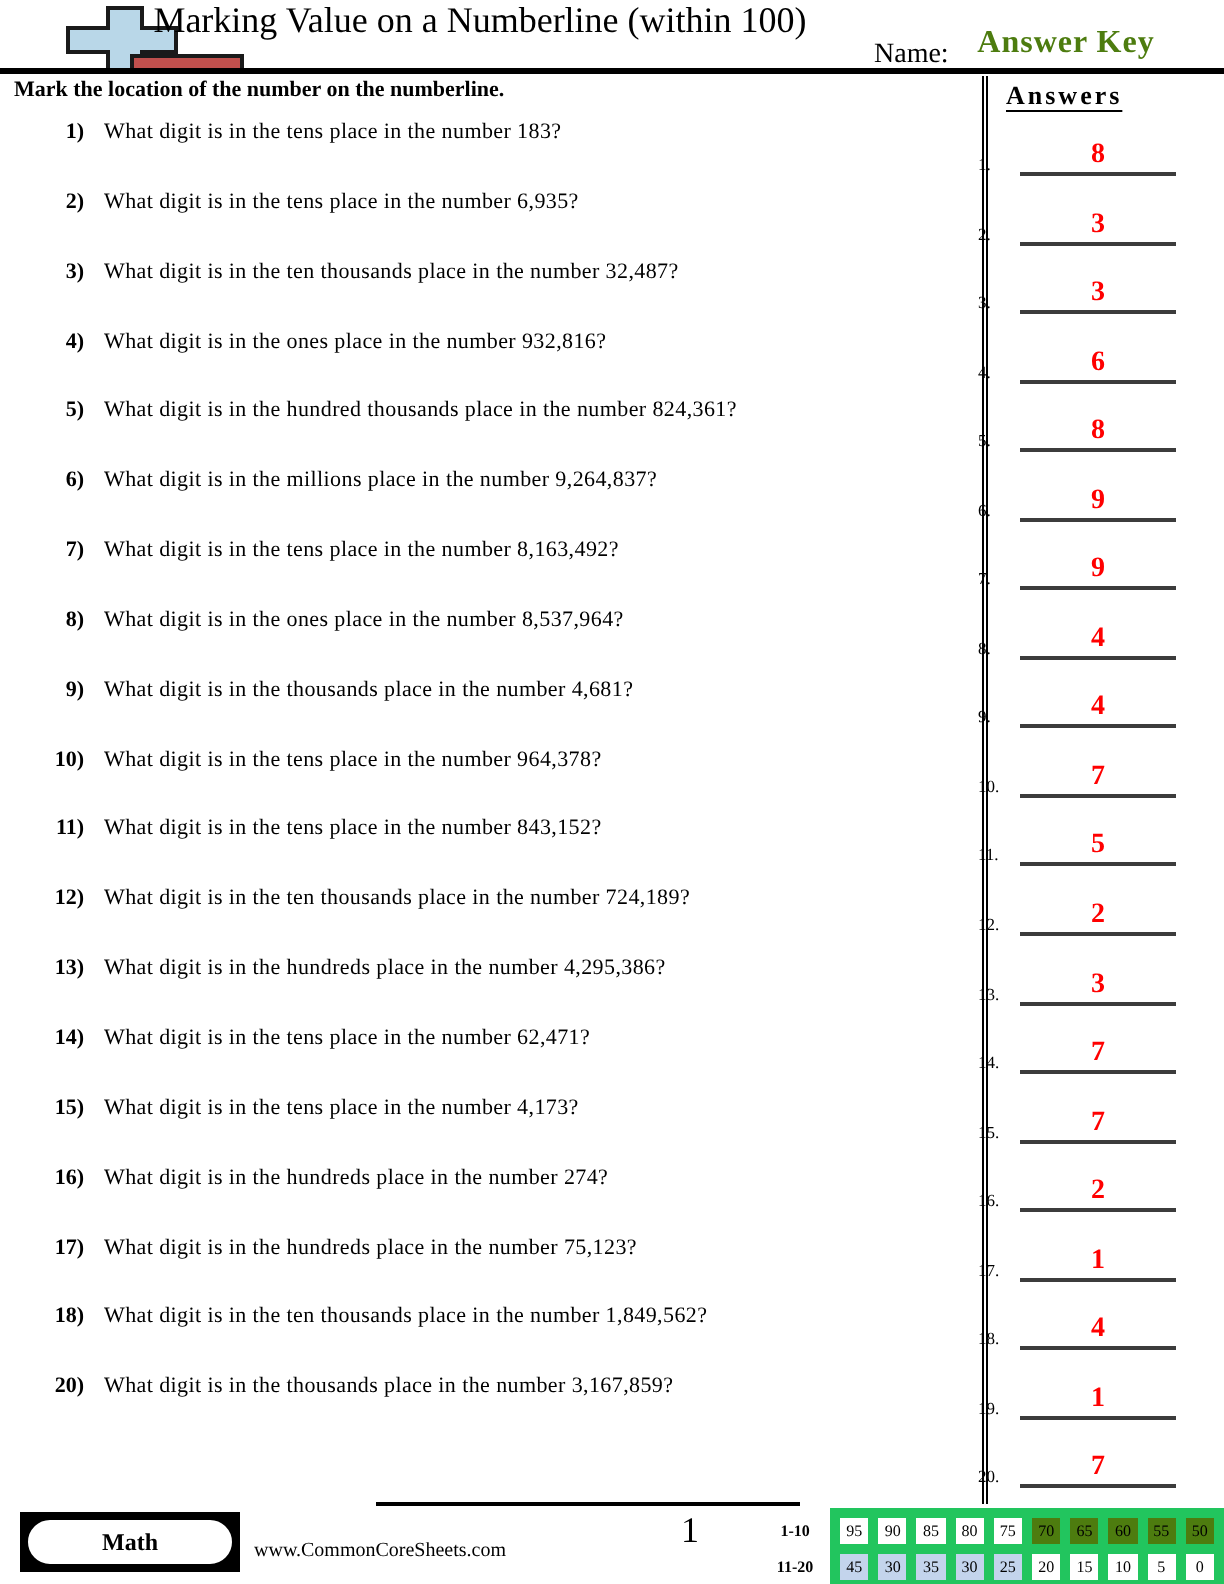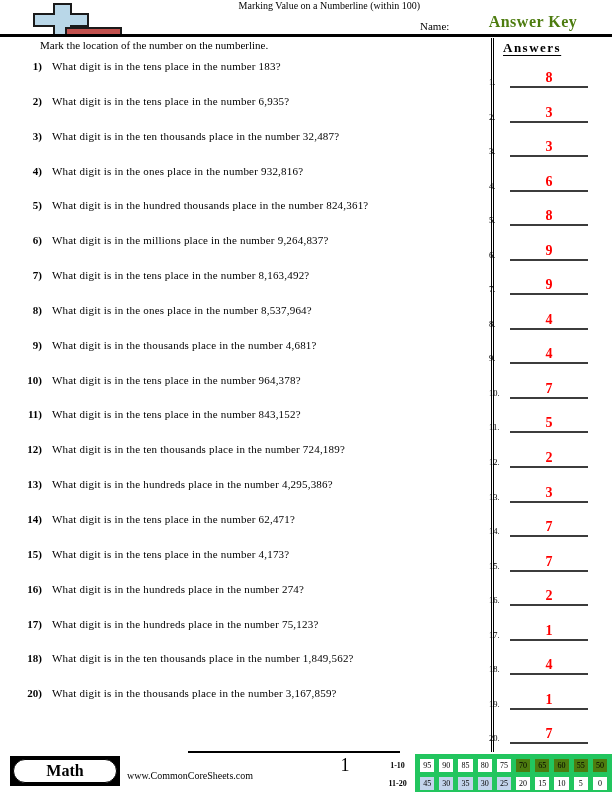--- a/index.html
+++ b/index.html
@@ -2,27 +2,27 @@
 <html><head>
 <meta charset="utf-8">
 <style>
   html,body{margin:0;padding:0;background:#fff;}
   .page{
     position:relative;width:612px;height:792px;background:#fff;overflow:hidden;
     font-family:"Liberation Serif","DejaVu Serif",serif;color:#000;
   }
   
   .logo{position:absolute;left:26px;top:3px;}
-  .hdr-title{position:absolute;left:60px;top:0;width:360px;text-align:right;
-    font-size:10px;}
-  .hdr-name{position:absolute;left:420px;top:20px;font-size:11px;}
+  .hdr-title{position:absolute;left:60px;top:0;width:360px;text-align:center;
+    font-size:18px;}
+  .hdr-name{position:absolute;left:437px;top:20px;font-size:14px;}
   .hdr-key{position:absolute;left:463px;top:13px;width:140px;text-align:center;
     font-size:16px;font-weight:bold;letter-spacing:.5px;}
   .top-rule{position:absolute;left:0;top:34px;width:612px;height:3px;background:#000;}
-  .instruction{position:absolute;left:7px;top:39px;font-size:11px;font-weight:normal;margin-left:33px;}
+  .instruction{position:absolute;left:7px;top:39px;font-size:11px;font-weight:bold;}
   .answers-hdr{position:absolute;left:503px;top:40px;width:92px;text-align:left;
     font-size:13px;font-weight:bold;letter-spacing:1.5px;
     text-decoration:underline;text-underline-offset:3px;}
   .vsep{position:absolute;left:491px;top:38px;height:714px;width:3px;
     border-left:1.5px solid #000;border-right:1.5px solid #000;box-sizing:border-box;}
   
   .questions{position:absolute;left:14px;top:57px;width:470px;}
   .q-row{height:34.85px;display:flex;align-items:flex-start;box-sizing:border-box;padding-top:3px;}
   .q-num{width:28px;text-align:right;font-weight:bold;font-size:11px;flex:0 0 auto;}
   .q-text{margin-left:10px;font-size:11px;letter-spacing:.2px;}
@@ -31,21 +31,21 @@
   .a-row{position:relative;height:34.55px;}
   .a-num{position:absolute;left:1px;top:14px;font-size:8.5px;}
   .a-line{position:absolute;left:22px;top:0;width:78px;height:23px;
     border-bottom:2px solid #3c3c3c;display:flex;align-items:flex-end;justify-content:center;}
   .a-val{font-size:14px;font-weight:bold;line-height:1;padding-bottom:1px;}
   
   .footer-rule{position:absolute;left:188px;top:751px;width:212px;height:2px;background:#000;}
   .badge{position:absolute;left:10px;top:756px;width:110px;height:30px;background:#000;}
   .badge-pill{position:absolute;left:3px;top:3px;right:3px;bottom:3px;background:#fff;
     border:1px solid #000;border-radius:14px;display:flex;align-items:center;justify-content:center;
-    font-size:16px;font-weight:bold;font-family:Liberation Serif, serif;}
+    font-size:12px;font-weight:bold;font-family:Liberation Serif, serif;}
   .website{position:absolute;left:127px;top:770px;font-size:10px;}
   .page-num{position:absolute;left:330px;top:755px;width:30px;text-align:center;font-size:18px;}
   .score{position:absolute;left:384px;top:754px;border-collapse:collapse;}
   .score th{border:none;font-weight:bold;font-size:8px;text-align:center;padding:0 4px 0 0;
     width:32px;height:13px;}
   .score td{border:5px solid #22c55e;width:16px;height:13px;text-align:center;
     font-size:8px;padding:0;}
   .score tr.r1 td:nth-child(n+7){background:#4d7c0f;}
   .score tr.r2 td:nth-child(-n+6):not(:first-child){background:#c3d4ec;}
   .score tr.r2 td:nth-child(n+7){background:#fff;}

